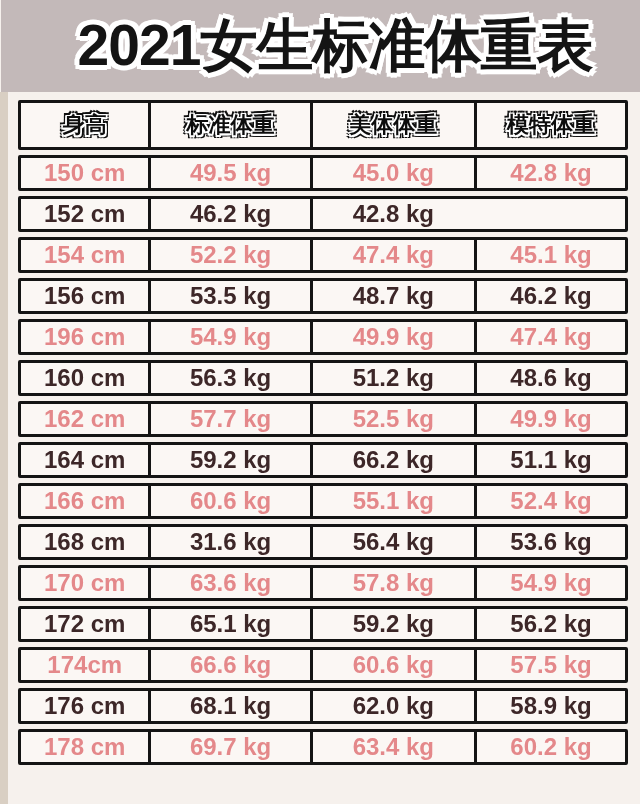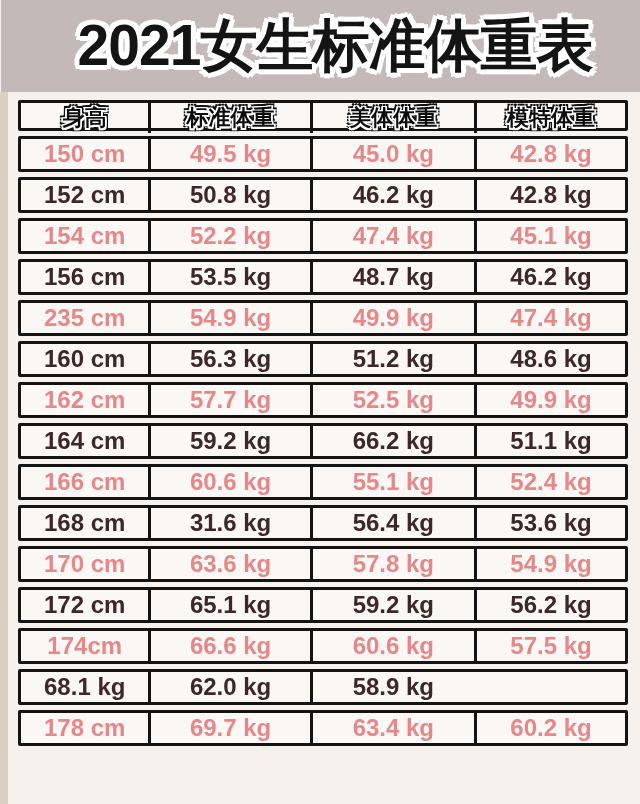--- a/index.html
+++ b/index.html
@@ -36,21 +36,21 @@
     border:3px solid #141414;
     border-radius:2px;
     background:#fbf7f4;
     margin-bottom:5px;
   }
   .cell{
     display:flex;align-items:center;justify-content:center;
     font-weight:bold;white-space:nowrap;
   }
   .cell + .cell{border-left:3px solid #141414;}
-  .header-row{height:31px;}
+  .header-row{height:50px;}
   .header-row .cell{
     font-size:22px;font-weight:800;
     color:#0d0d0d;
     text-shadow:
       -1.5px -1.5px 0 #fff, 1.5px -1.5px 0 #fff, -1.5px 1.5px 0 #fff, 1.5px 1.5px 0 #fff,
       -1.5px 0 0 #fff, 1.5px 0 0 #fff, 0 -1.5px 0 #fff, 0 1.5px 0 #fff,
       -3px -3px 0 #101010, 3px -3px 0 #101010, -3px 3px 0 #101010, 3px 3px 0 #101010,
       -3px 0 0 #101010, 3px 0 0 #101010, 0 -3px 0 #101010, 0 3px 0 #101010;
   }
   .data-row{height:36px;}
@@ -76,38 +76,37 @@
   </div>
   <div id="rows">
       <div class="row data-row pink">
         <div class="cell">150 cm</div>
         <div class="cell">49.5 kg</div>
         <div class="cell">45.0 kg</div>
         <div class="cell">42.8 kg</div>
       </div>
       <div class="row data-row dark">
         <div class="cell">152 cm</div>
-        <div class="cell">50.8 kg</div>
         <div class="cell">46.2 kg</div>
         <div class="cell">42.8 kg</div>
       </div>
       <div class="row data-row pink">
         <div class="cell">154 cm</div>
         <div class="cell">52.2 kg</div>
         <div class="cell">47.4 kg</div>
         <div class="cell">45.1 kg</div>
       </div>
       <div class="row data-row dark">
         <div class="cell">156 cm</div>
         <div class="cell">53.5 kg</div>
         <div class="cell">48.7 kg</div>
         <div class="cell">46.2 kg</div>
       </div>
       <div class="row data-row pink">
-        <div class="cell">235 cm</div>
+        <div class="cell">196 cm</div>
         <div class="cell">54.9 kg</div>
         <div class="cell">49.9 kg</div>
         <div class="cell">47.4 kg</div>
       </div>
       <div class="row data-row dark">
         <div class="cell">160 cm</div>
         <div class="cell">56.3 kg</div>
         <div class="cell">51.2 kg</div>
         <div class="cell">48.6 kg</div>
       </div>
@@ -147,20 +146,21 @@
         <div class="cell">59.2 kg</div>
         <div class="cell">56.2 kg</div>
       </div>
       <div class="row data-row pink">
         <div class="cell">174cm</div>
         <div class="cell">66.6 kg</div>
         <div class="cell">60.6 kg</div>
         <div class="cell">57.5 kg</div>
       </div>
       <div class="row data-row dark">
+        <div class="cell">176 cm</div>
         <div class="cell">68.1 kg</div>
         <div class="cell">62.0 kg</div>
         <div class="cell">58.9 kg</div>
       </div>
       <div class="row data-row pink">
         <div class="cell">178 cm</div>
         <div class="cell">69.7 kg</div>
         <div class="cell">63.4 kg</div>
         <div class="cell">60.2 kg</div>
       </div>

